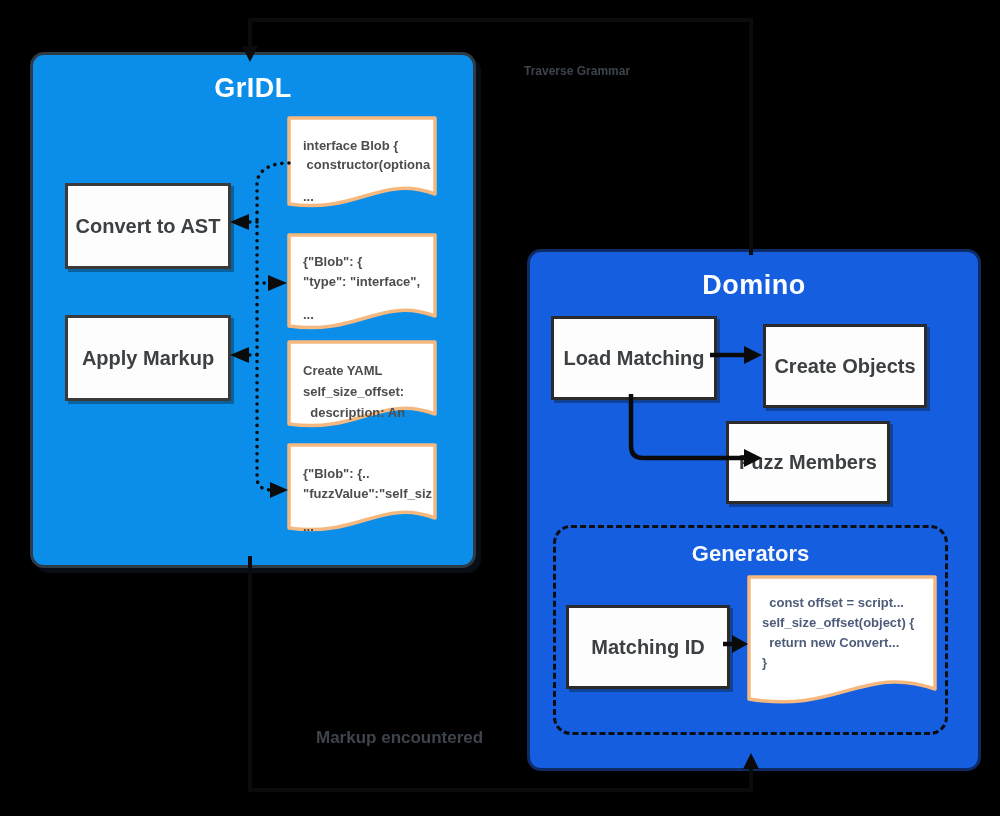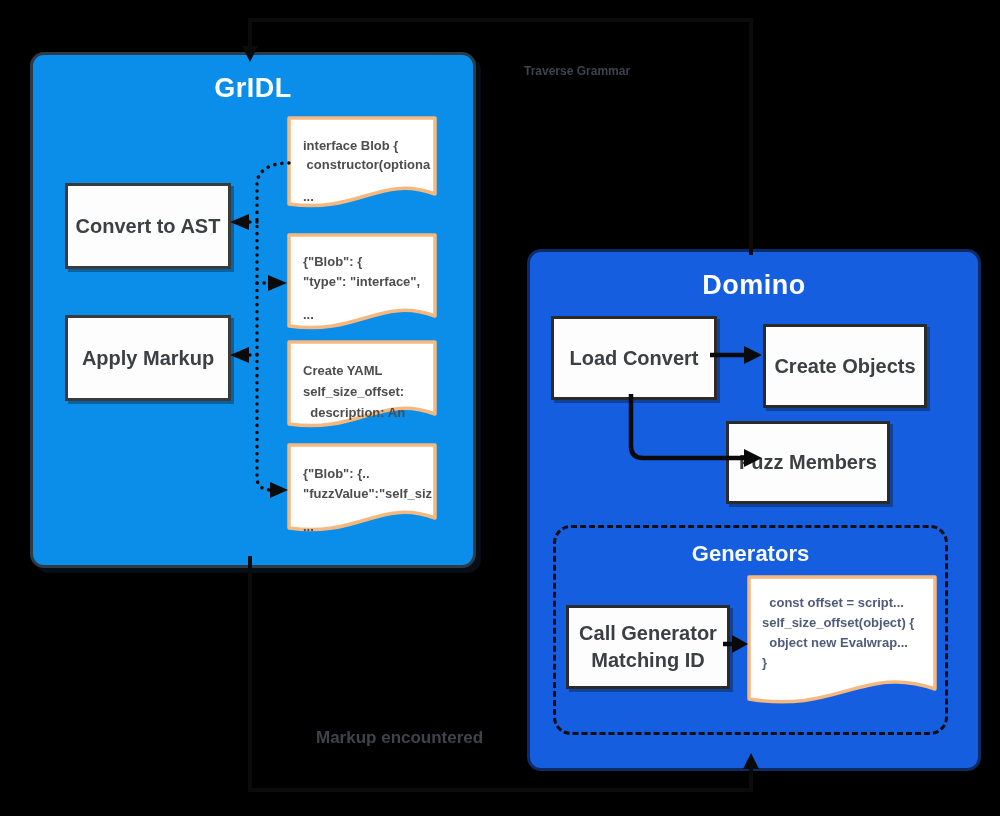--- a/index.html
+++ b/index.html
@@ -73,30 +73,29 @@
   <div class="dashed-title">Generators</div>
 </div>
 
 <div class="node convert">
   <span>Convert to AST</span>
 </div>
 <div class="node apply">
   <span>Apply Markup</span>
 </div>
 <div class="node load">
-  <span>Load Convert</span>
+  <span>Load Matching</span>
 </div>
 <div class="node create">
   <span>Create Objects</span>
 </div>
 <div class="node fuzz">
   <span>Fuzz Members</span>
 </div>
 <div class="node callgen">
-  <span>Call Generator</span>
   <span>Matching ID</span>
 </div>
 
 <svg class="overlay" width="1000" height="816" viewBox="0 0 1000 816">
 
   <g stroke="#0B0B0B" stroke-width="4" fill="none">
     <path d="M751 255 V20 H250 V46"></path>
     <path d="M250 556 V790 H751 V768"></path>
   </g>
   <polygon points="242,46 258,46 250,62" fill="#0B0B0B"></polygon>
@@ -154,18 +153,18 @@
   </div>
 <div class="doc-text d4">
     <div>{"Blob": {..</div>
     <div>"fuzzValue":"self_siz</div>
     <div></div>
     <div>...</div>
   </div>
 <div class="doc-text gen">
     <div>  const offset = script...</div>
     <div>self_size_offset(object) {</div>
-    <div>  object new Evalwrap...</div>
+    <div>  return new Convert...</div>
     <div>}</div>
   </div>
 
 <div class="side-label traverse">Traverse Grammar</div>
 <div class="side-label markup">Markup encountered</div>
 
 </body></html>

